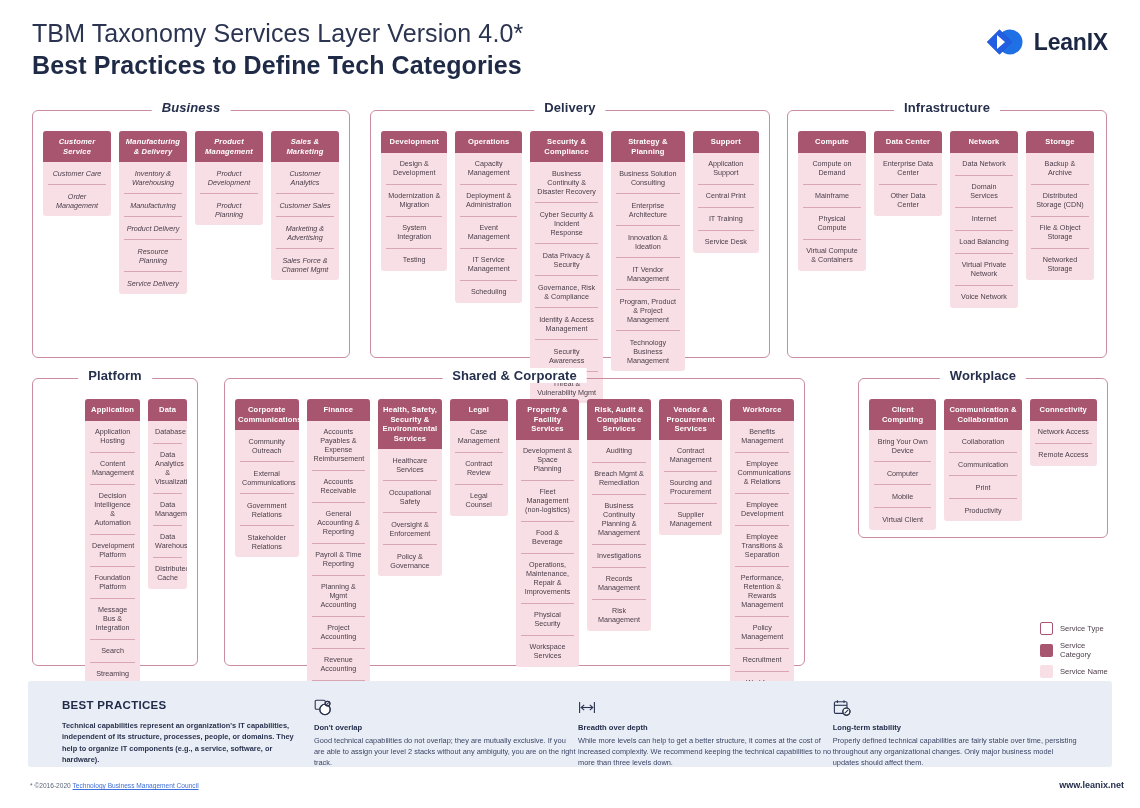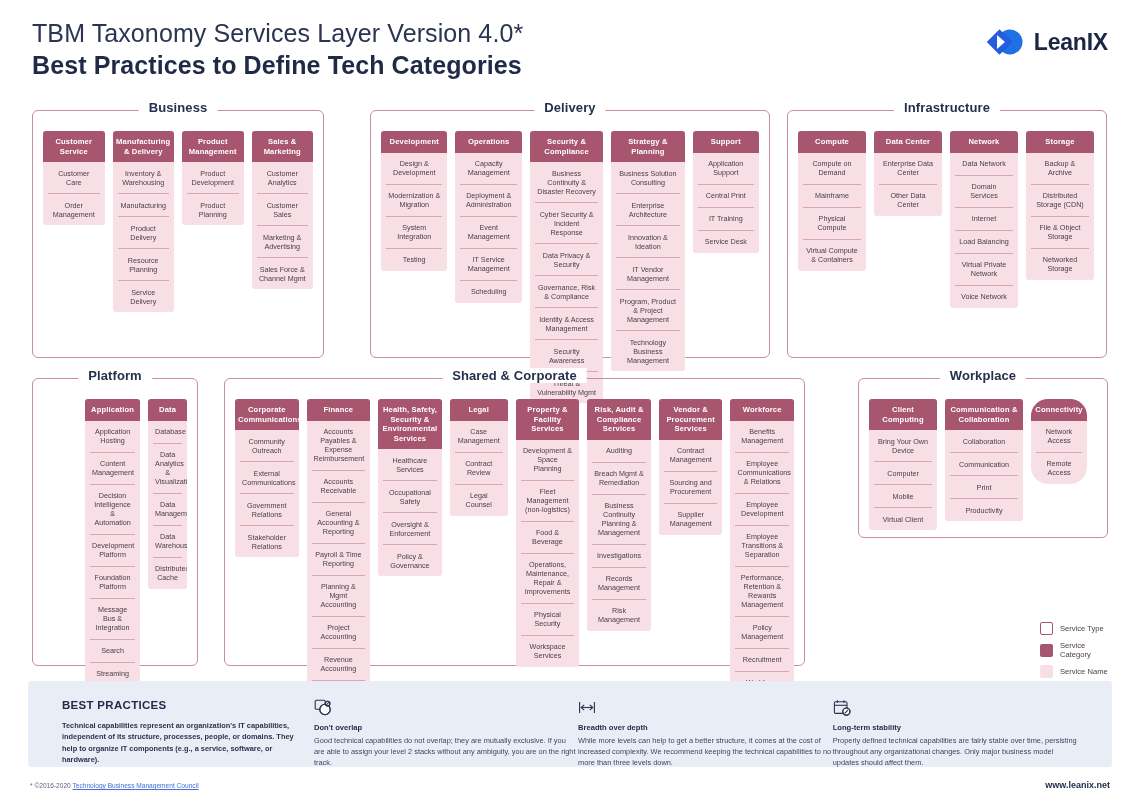--- a/index.html
+++ b/index.html
@@ -63,21 +63,21 @@
   .bp-col.c3 { width: 262px; }
   .bp-title-main { font-size: 11.5px; font-weight: 700; color: #1f2a47; letter-spacing: .3px; margin-bottom: 9px; }
   .bp-body-main { font-size: 7.4px; font-weight: 700; color: #2b3450; line-height: 11.4px; }
   .bp-icon { height: 18px; margin-bottom: 6px; color: #2b3450; }
   .bp-h { font-size: 7.6px; font-weight: 700; color: #1f2a47; margin-bottom: 3px; }
   .bp-p { font-size: 7.4px; color: #3b4566; line-height: 11px; }
 
   
   .foot-left { position: absolute; left: 30px; top: 782px; font-size: 6.6px; color: #5b6478; }
   .foot-left a { color: #3f6fd8; text-decoration: underline; }
-  .foot-right { position: absolute; right: 30px; top: 780px; font-size: 9px; font-weight: 700; color: #1f2a47; }
+  .foot-right { position: absolute; right: 16px; top: 780px; font-size: 9px; font-weight: 700; color: #1f2a47; }
 </style>
 </head>
 <body>
 
 <div class="page">
 
   <div class="header">
     <div class="title-1">TBM Taxonomy Services Layer Version 4.0*</div>
     <div class="title-2">Best Practices to Define Tech Categories</div>
     <div class="brand">
@@ -86,21 +86,21 @@
           <circle cx="27" cy="14" r="12.5" fill="#1f6fe5"></circle>
           <path d="M16.5 1.5 L29 14 L16.5 26.5 L4 14 Z" fill="#1f3fa8"></path>
           <path d="M16.5 1.5 L29 14 L16.5 26.5 L4 14 Z" fill="#2563eb" opacity="0.85"></path>
           <path d="M14 7 L22 14 L14 21 Z" fill="#ffffff"></path>
         </svg>
       </span>
       <span class="brand-name">LeanIX</span>
     </div>
   </div>
 
-  <div class="group" id="g0" style="left:32px;  top:110px; width:292px; height:248px;">
+  <div class="group" id="g0" style="left:32px;  top:110px; width:318px; height:248px;font-style:italic;">
     <div class="group-title">Business</div>
     <div class="cols">
         <div class="card" style="width: 68px;">
           <div class="card-head">Customer Service</div>
           <div class="card-body">
             <div class="leaf">Customer Care</div>
             <div class="leaf">Order Management</div>
           </div>
         </div>
         <div class="card" style="width: 68px;">
@@ -363,21 +363,21 @@
         </div>
         <div class="card" style="width: 78px;">
           <div class="card-head">Communication &amp; Collaboration</div>
           <div class="card-body">
             <div class="leaf">Collaboration</div>
             <div class="leaf">Communication</div>
             <div class="leaf">Print</div>
             <div class="leaf">Productivity</div>
           </div>
         </div>
-        <div class="card" style="width: 56px; border-radius: 17px;">
+        <div class="card" style="width: 68px;">
           <div class="card-head">Connectivity</div>
           <div class="card-body">
             <div class="leaf">Network Access</div>
             <div class="leaf">Remote Access</div>
           </div>
         </div>
       </div>
   </div>
 
   <div class="legend">

